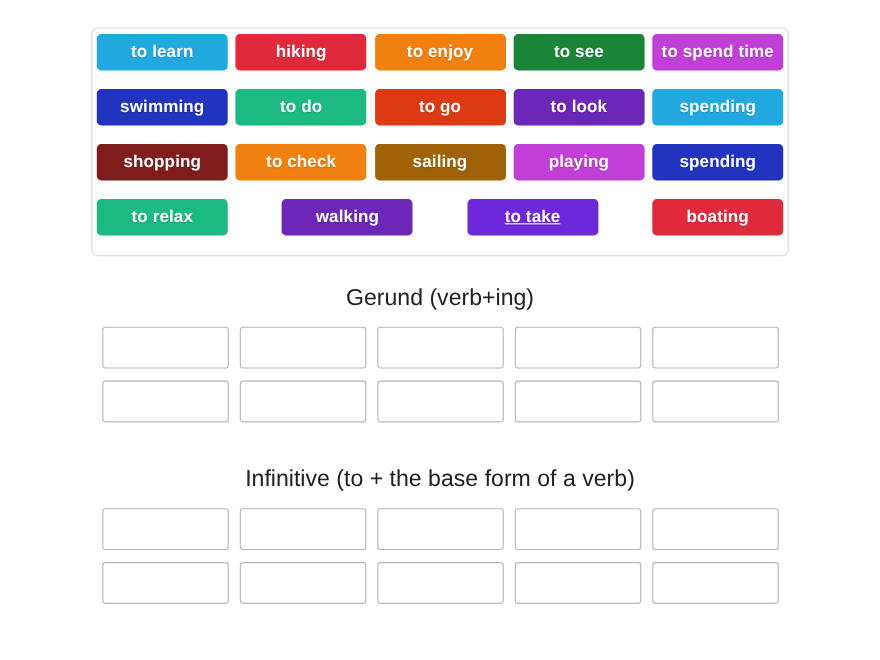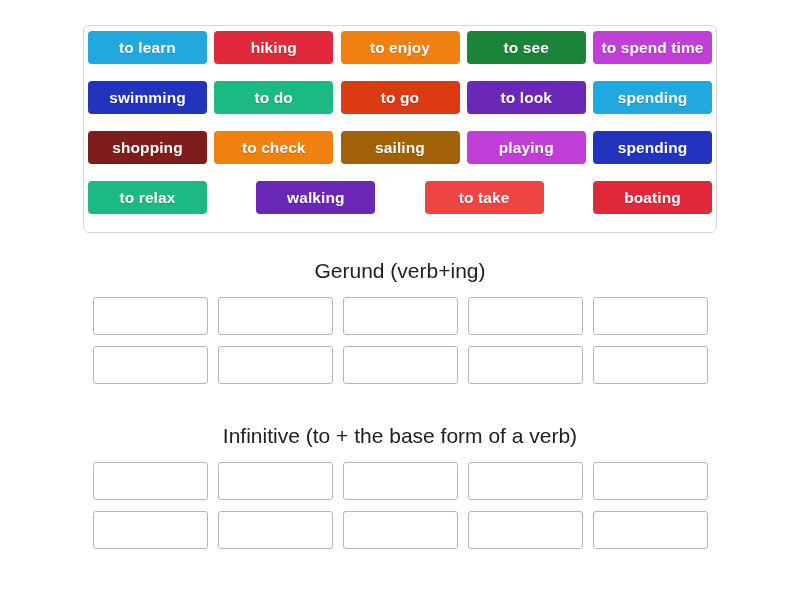--- a/index.html
+++ b/index.html
@@ -122,21 +122,21 @@
       <div class="tile" style="background: #7f1d1d;">shopping</div>
       <div class="tile" style="background: rgb(240, 128, 16);">to check</div>
       <div class="tile" style="background: #a16207;">sailing</div>
       <div class="tile" style="background: rgb(193, 63, 214);">playing</div>
       <div class="tile" style="background: rgb(34, 51, 190);">spending</div>
     </div>
 
     <div class="tile-row">
       <div class="tile" style="background: rgb(29, 185, 130);">to relax</div>
       <div class="tile" style="background: rgb(107, 39, 184);">walking</div>
-      <div class="tile" style="background: #ef4444;">to take</div>
+      <div class="tile" style="background: #6d28d9; text-decoration: underline;">to take</div>
       <div class="tile" style="background: rgb(224, 42, 60);">boating</div>
     </div>
 
   </div>
 
   <div class="category gerund">
     <div class="category-title">Gerund (verb+ing)</div>
 
     <div class="slot-row">
       <div class="slot"></div>

